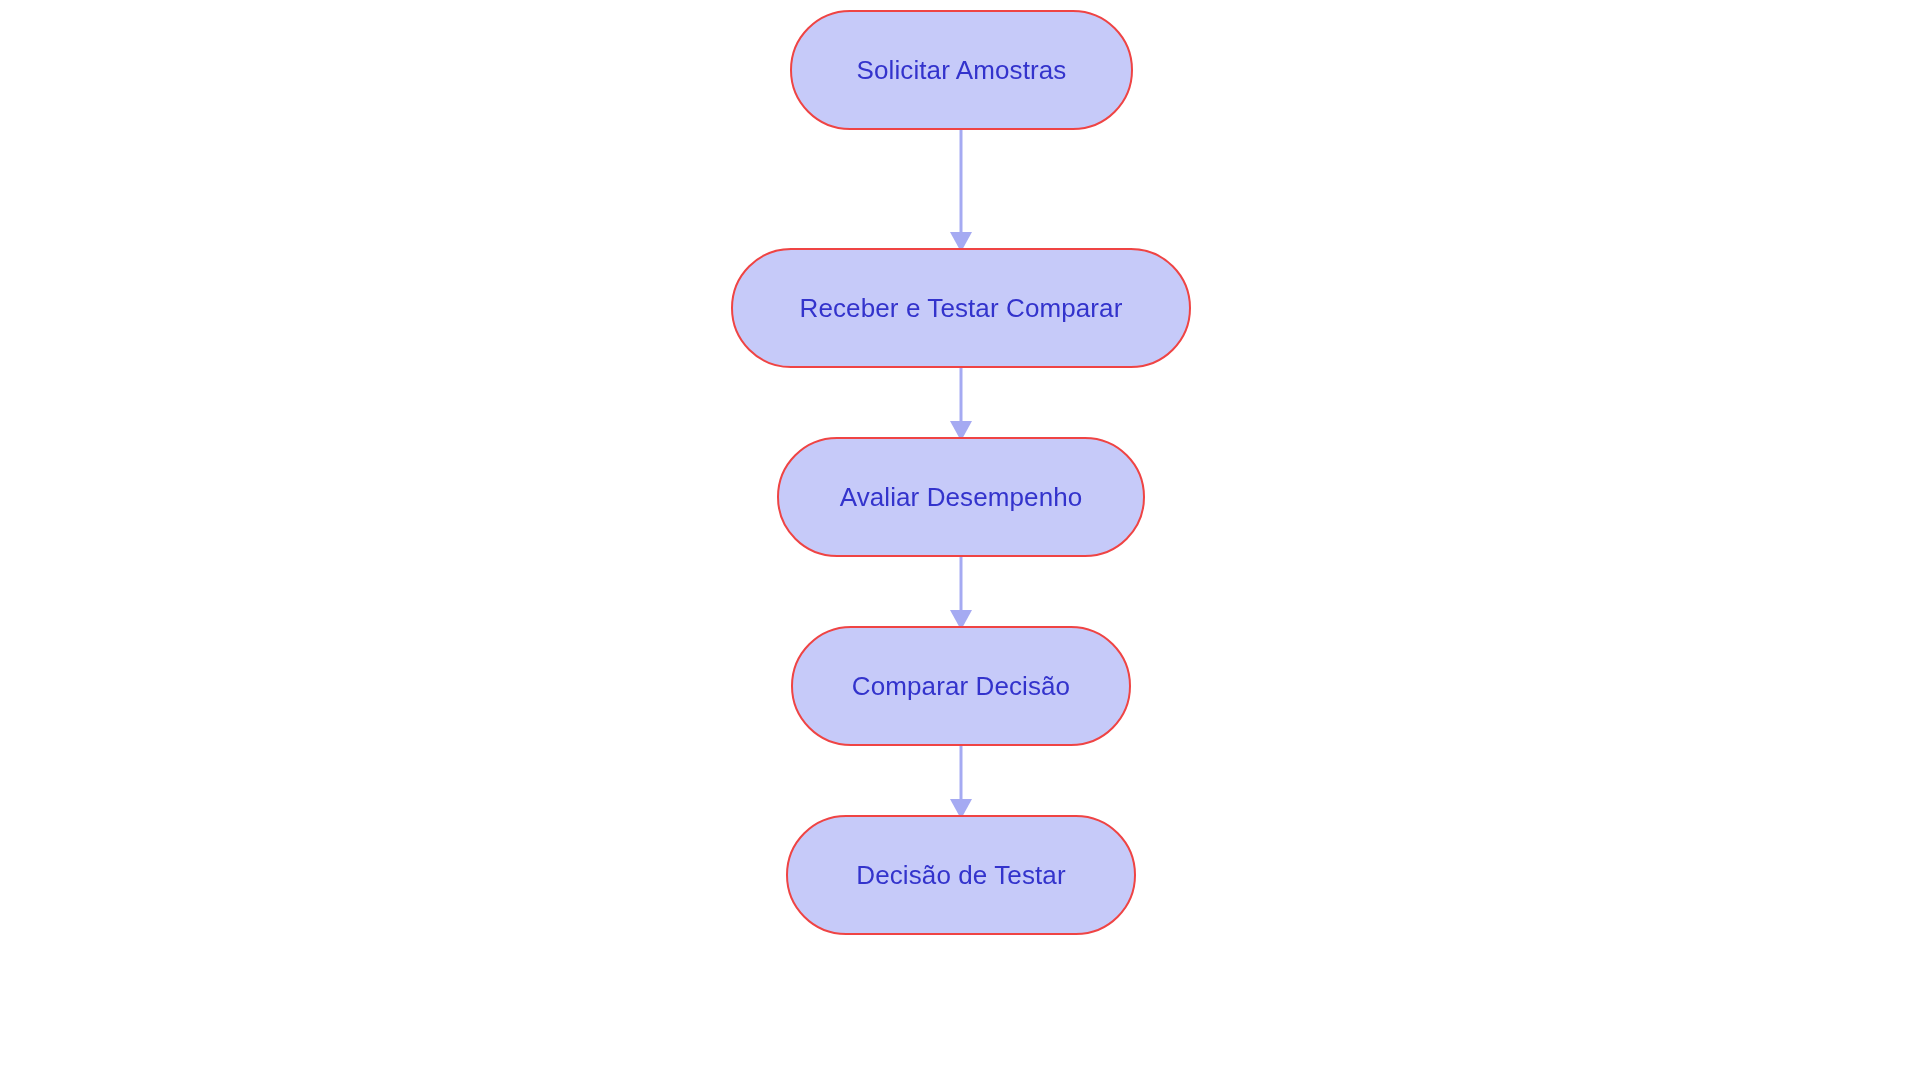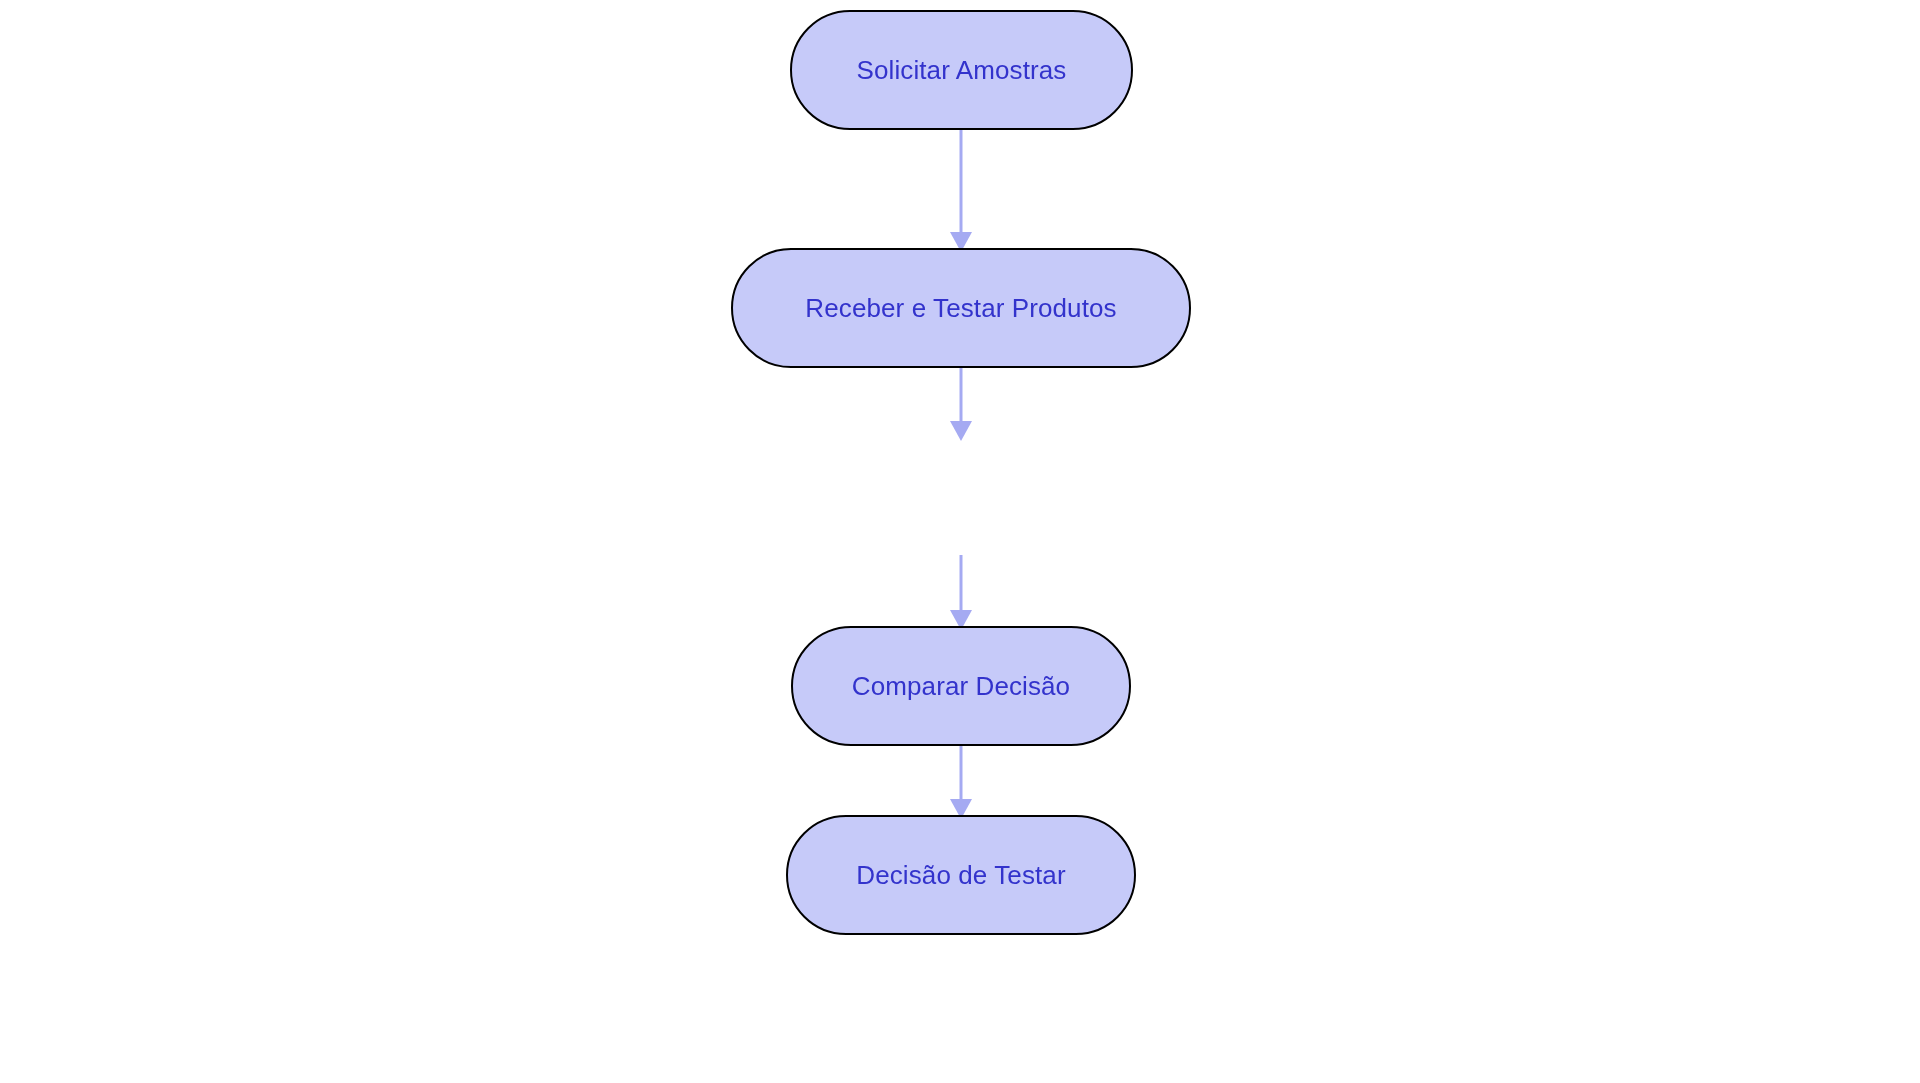--- a/index.html
+++ b/index.html
@@ -19,21 +19,21 @@
     height: 1083px;
     background: #ffffff;
   }
   .flow-node {
     position: absolute;
     box-sizing: border-box;
     display: flex;
     align-items: center;
     justify-content: center;
     background: #c6caf9;
-    border: 2px solid #000000;
+    border: 2px solid #ef4444;
     border-radius: 60px;
     z-index: 2;
   }
   .flow-node-label {
     color: #3333cc;
     font-size: 26px;
     font-weight: 400;
     line-height: 1;
     letter-spacing: 0.1px;
     white-space: nowrap;
@@ -79,23 +79,26 @@
       <line x1="15" y1="0" x2="15" y2="59" stroke="#a5aaf2" stroke-width="3"></line>
       <polygon points="4,55 26,55 15,75" fill="#a5aaf2"></polygon>
     </svg>
   </div>
 
   <div class="flow-node" style="left:790px; top:10px; width:343px; height:120px;">
     <span class="flow-node-label">Solicitar Amostras</span>
   </div>
 
   <div class="flow-node" style="left:731px; top:248px; width:460px; height:120px;">
-    <span class="flow-node-label">Receber e Testar Produtos</span>
+    <span class="flow-node-label">Receber e Testar Comparar</span>
   </div>
 
+  <div class="flow-node" style="left:777px; top:437px; width:368px; height:120px;">
+    <span class="flow-node-label">Avaliar Desempenho</span>
+  </div>
 
   <div class="flow-node" style="left:791px; top:626px; width:340px; height:120px;">
     <span class="flow-node-label">Comparar Decisão</span>
   </div>
 
   <div class="flow-node" style="left:786px; top:815px; width:350px; height:120px;">
     <span class="flow-node-label">Decisão de Testar</span>
   </div>
 
 </div>

